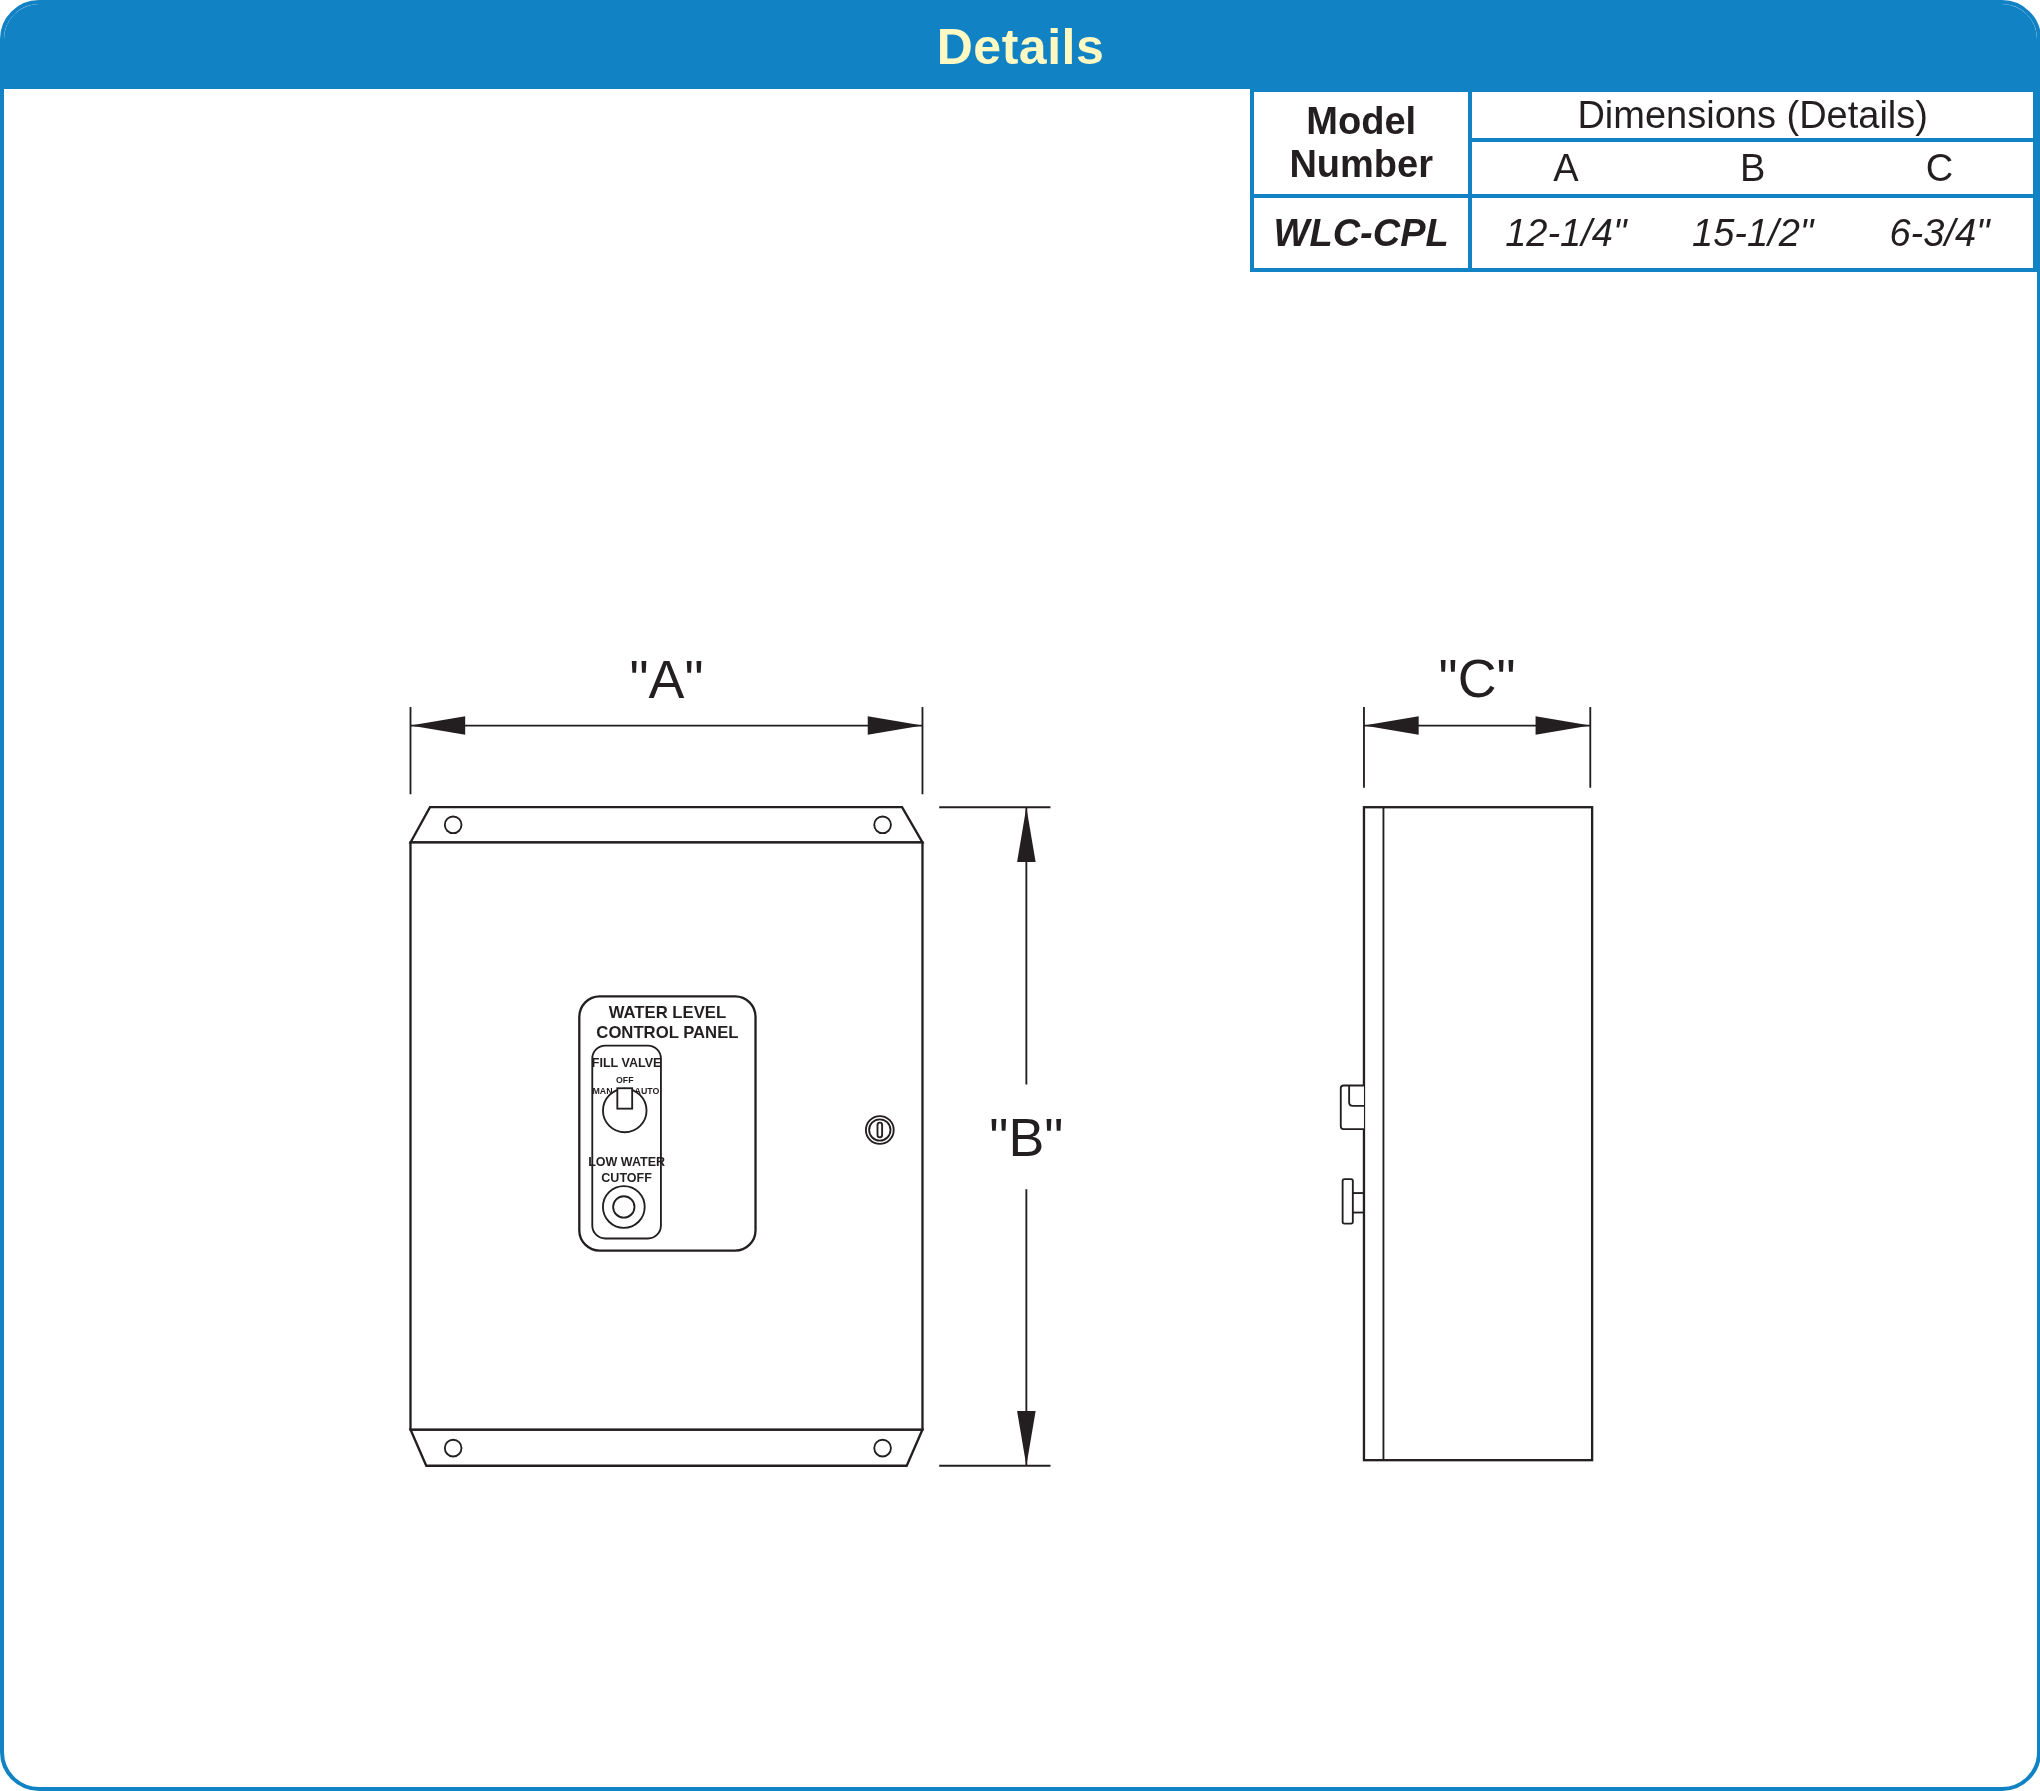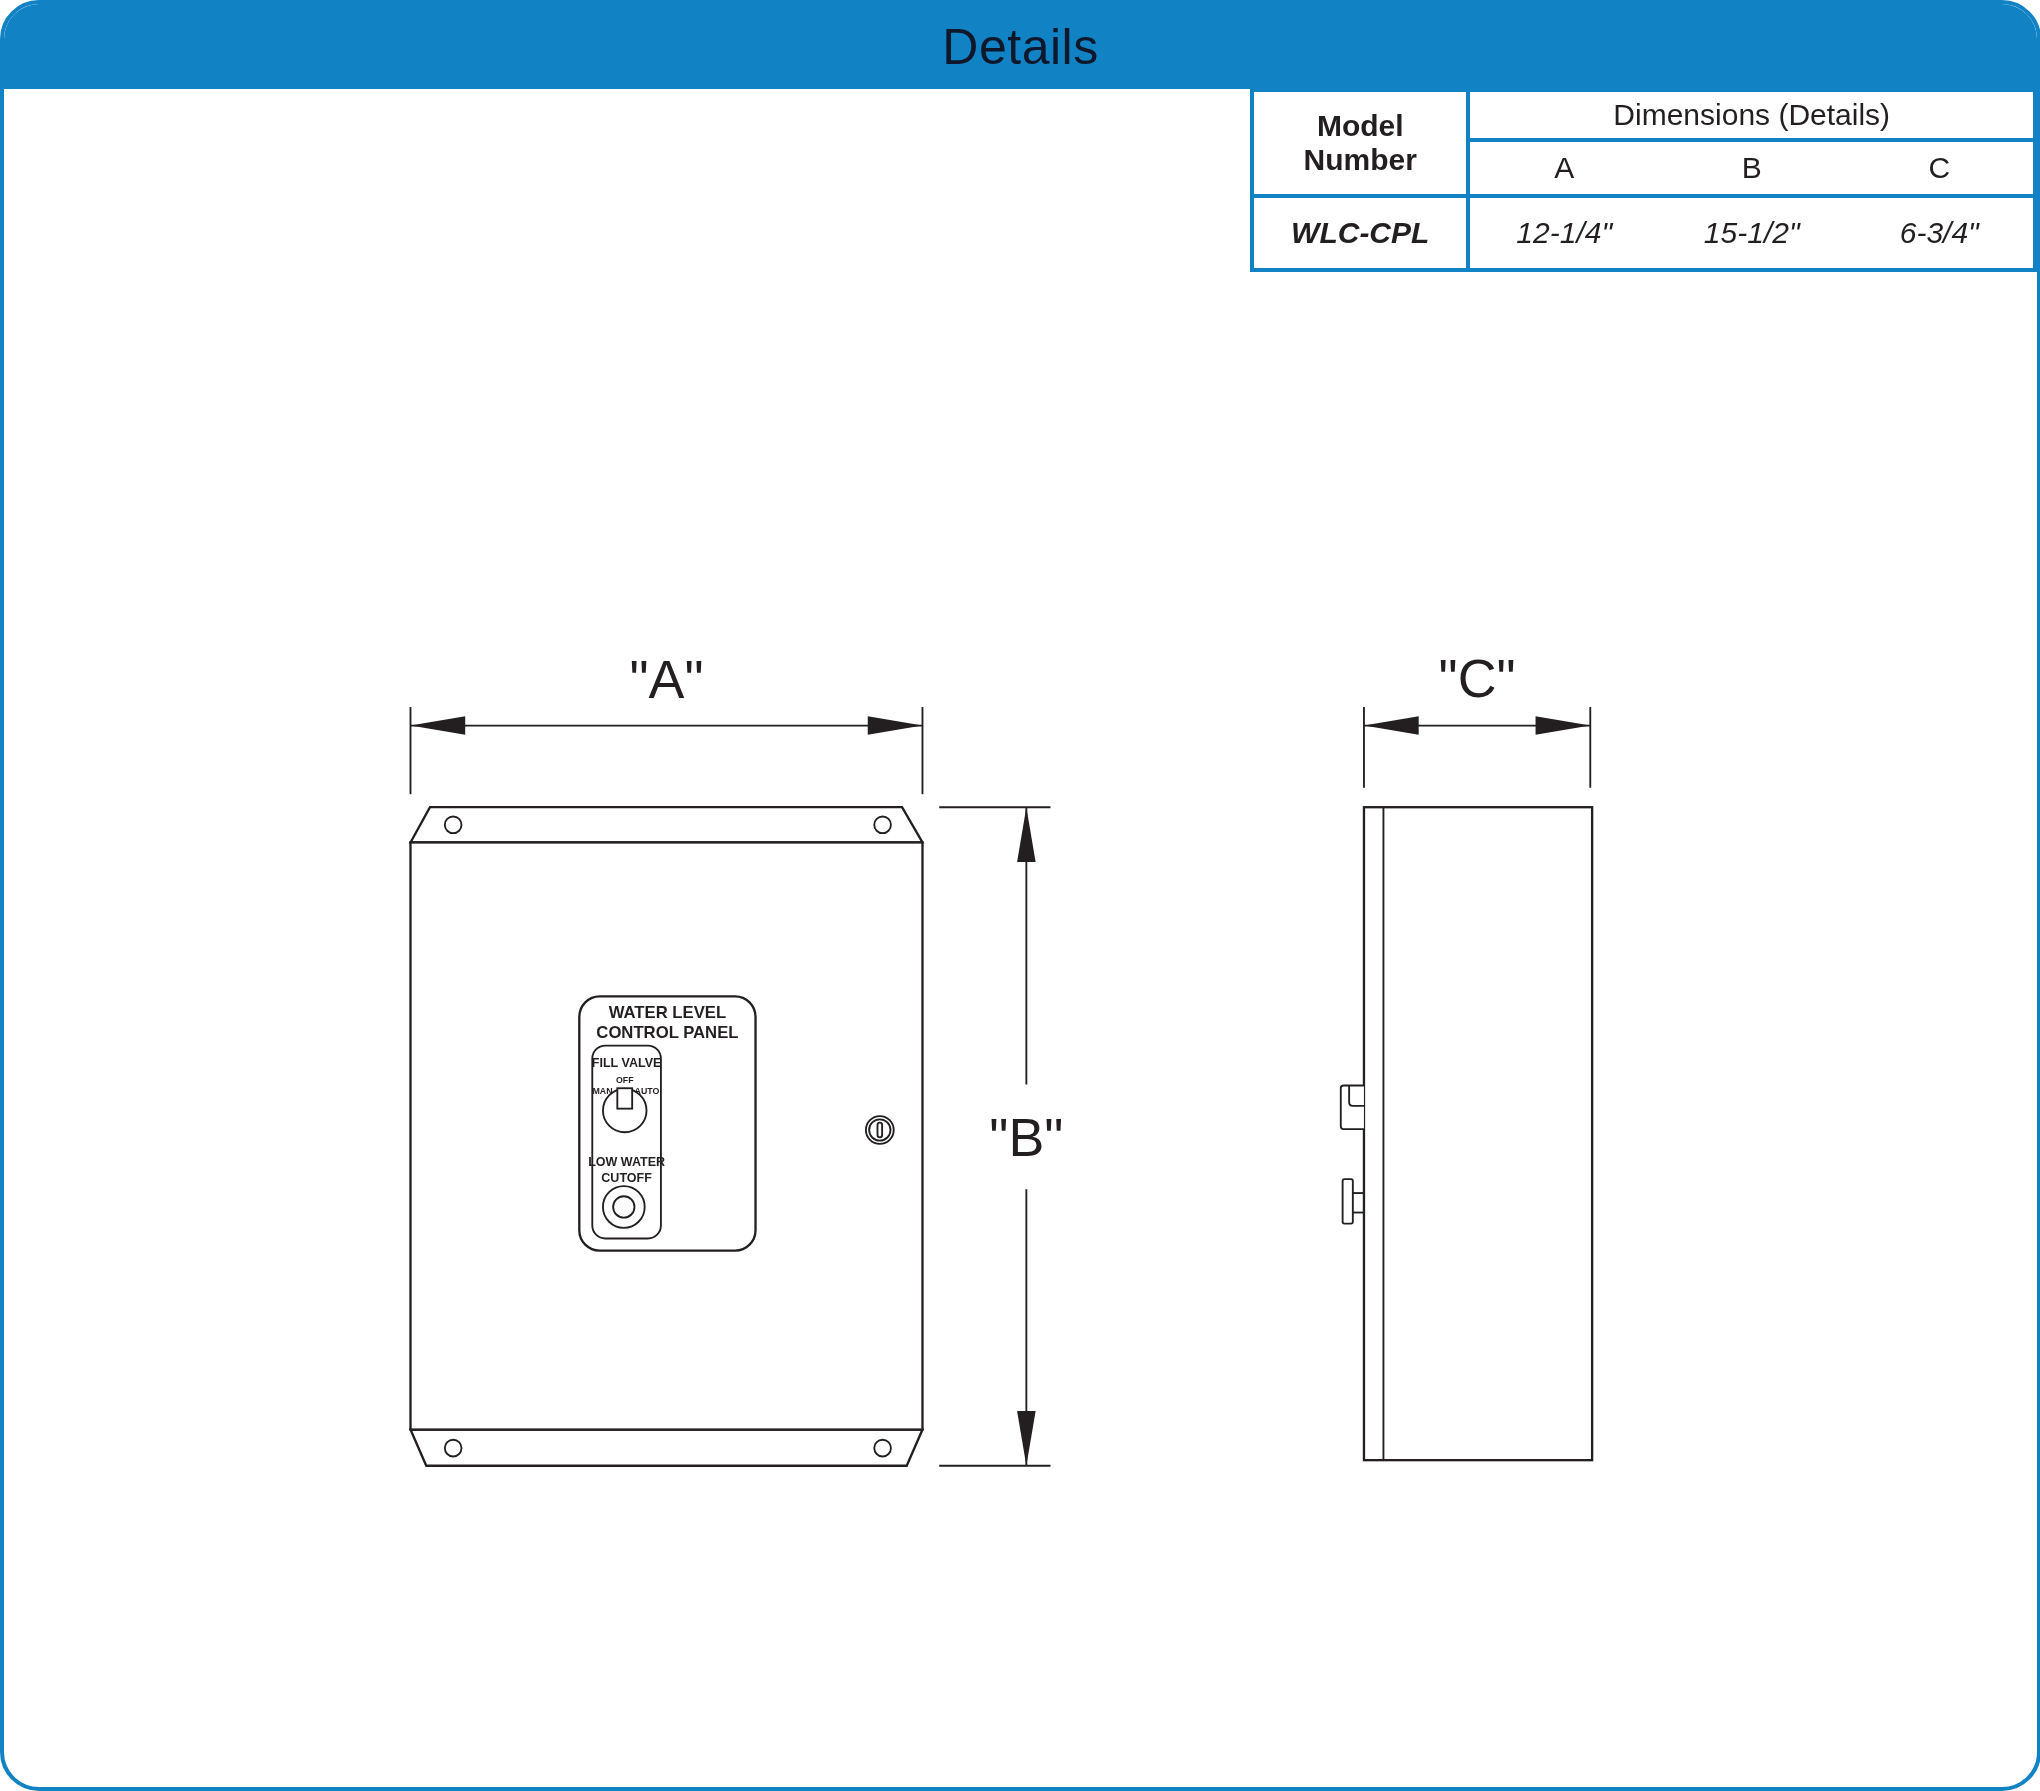--- a/index.html
+++ b/index.html
@@ -16,32 +16,32 @@
     border-radius:39px;
     box-sizing:border-box;
     overflow:hidden;
   }
   .header-bar{
     position:absolute;left:0;top:0;right:0;height:85px;
     background:var(--accent);
     display:flex;align-items:center;justify-content:center;
   }
   .header-bar .title{
-    color:#0f172a;font-size:50px;font-weight:normal;letter-spacing:0.5px;
+    color:#fef9c3;font-size:50px;font-weight:bold;letter-spacing:0.5px;
   }
   
   table.dims{
     position:absolute;left:1246px;top:84px;
     border-collapse:collapse;table-layout:fixed;
     background:#ffffff;
   }
   table.dims th, table.dims td{
     border:4.6px solid var(--accent);
     text-align:center;vertical-align:middle;
-    font-size:30px;font-weight:400;color:var(--line);
+    font-size:38px;font-weight:400;color:var(--line);
     padding:0 5.6px;
   }
   table.dims .w-model{width:211px;}
   table.dims .w-dim{width:190px;}
   table.dims .h-r1{height:46px;}
   table.dims .h-r2{height:52px;}
   table.dims .h-r3{height:70px;font-style:italic;}
   table.dims .bold{font-weight:bold;}
   table.dims .no-r{border-right:none;}
   table.dims .no-l{border-left:none;}

